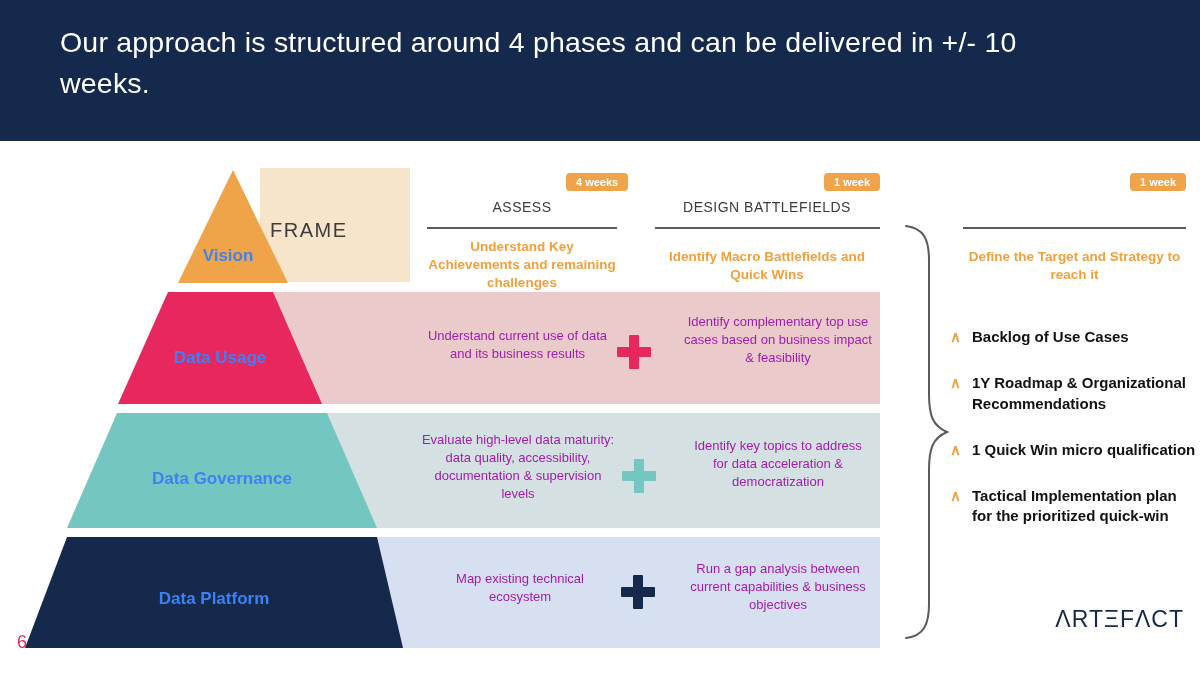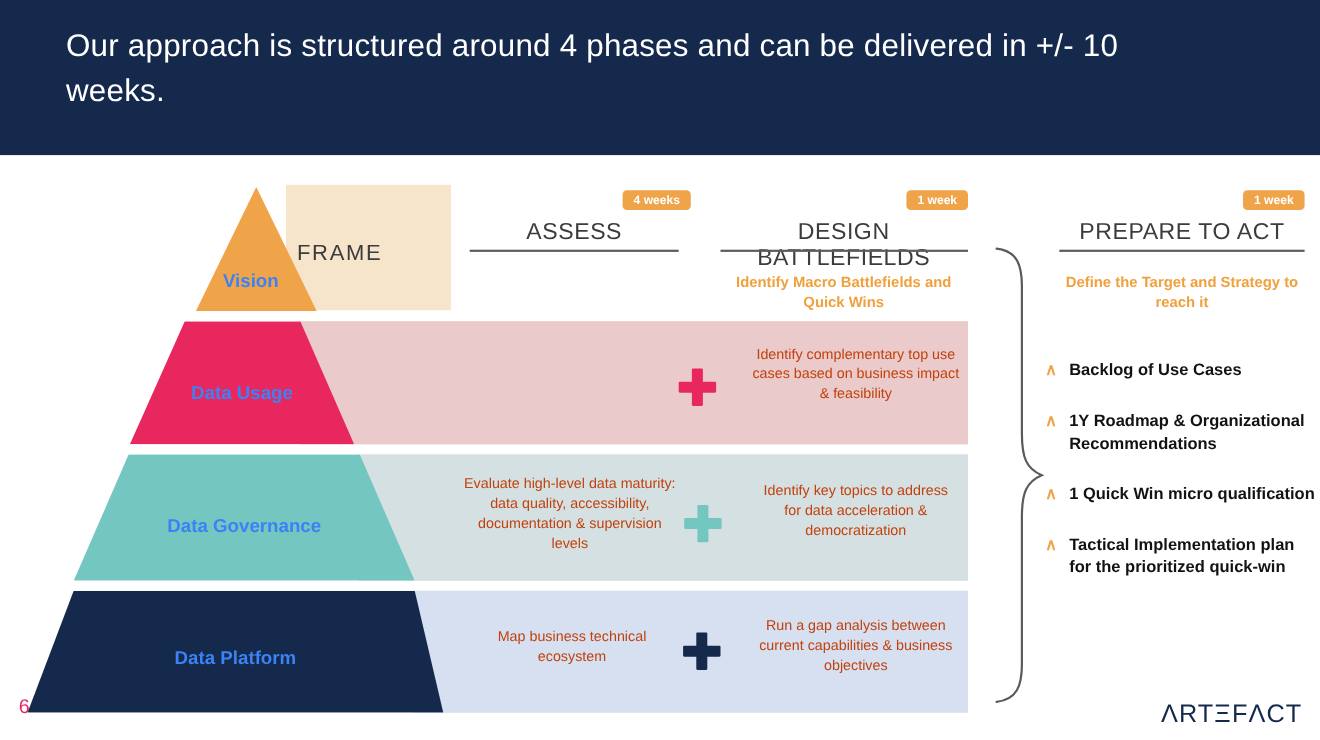--- a/index.html
+++ b/index.html
@@ -8,21 +8,21 @@
     position:relative; width:1200px; height:673px; background:#ffffff;
     font-family:"Liberation Sans", sans-serif; overflow:hidden; margin:0 auto;
   }
   
   .header-band { position:absolute; left:0; top:0; width:1200px; height:141px; background:var(--navy,#14294B); }
   .slide-title {
     position:absolute; left:60px; top:22px; width:990px;
     color:#ffffff; font-size:28.5px; font-weight:300; line-height:1.45; letter-spacing:.2px;
   }
   
-  .phase-header { position:absolute; top:199px; font-size:21px; color:#3c3c3c; text-align:center; letter-spacing:.5px; }
+  .phase-header { position:absolute; top:199px; font-size:14px; color:#3c3c3c; text-align:center; letter-spacing:.5px; }
   .hdr-assess  { left:427px; width:190px; }
   .hdr-design  { left:652px; width:230px; }
   .hdr-prepare { left:963px; width:223px; }
   .phase-rule { position:absolute; top:227px; height:2px; background:#5c5c5c; }
   .rule-assess  { left:427px; width:190px; }
   .rule-design  { left:655px; width:225px; }
   .rule-prepare { left:963px; width:223px; }
   .phase-subtitle {
     position:absolute; text-align:center; color:var(--orange-text,#F0A03C);
     font-size:13.5px; font-weight:bold; line-height:1.35;
@@ -68,21 +68,21 @@
     position:absolute; z-index:3; color:#3b82f6; font-weight:bold; font-size:17px; text-align:center;
   }
   .lbl-vision   { left:173px; width:110px; top:246px; }
   .lbl-frame    { position:absolute; z-index:3; left:270px; width:140px; top:219px; text-align:left;
                   color:#3c3c3c; font-size:20px; letter-spacing:1.5px; font-weight:400; }
   .lbl-usage    { left:130px; width:180px; top:348px; }
   .lbl-gov      { left:112px; width:220px; top:469px; }
   .lbl-platform { left:104px; width:220px; top:589px; }
   
   .cell-text {
-    position:absolute; z-index:3; text-align:center; color:#c2410c; font-size:13px; line-height:1.38;
+    position:absolute; z-index:3; text-align:center; color:#a21caf; font-size:13px; line-height:1.38;
   }
   .txt-usage-assess    { left:425px; width:185px; top:327px; }
   .txt-usage-design    { left:680px; width:196px; top:313px; }
   .txt-gov-assess      { left:420px; width:196px; top:431px; }
   .txt-gov-design      { left:688px; width:180px; top:437px; }
   .txt-platform-assess { left:440px; width:160px; top:570px; }
   .txt-platform-design { left:680px; width:196px; top:560px; }
   
   .plus { position:absolute; z-index:3; width:34px; height:34px; }
   .plus::before { content:""; position:absolute; left:0; top:12px; width:34px; height:10px; background:currentColor; border-radius:1px; }
@@ -96,43 +96,43 @@
   .deliverables {
     position:absolute; left:950px; top:327px; width:246px; z-index:3;
     display:flex; flex-direction:column; gap:26px;
   }
   .deliverable { display:flex; gap:11px; align-items:flex-start; }
   .caret { color:var(--orange,#F0A44A); font-weight:bold; font-size:15px; line-height:1.35; }
   .deliverable-text { color:#121212; font-weight:bold; font-size:15px; line-height:1.35; }
   
   .page-number { position:absolute; left:17px; top:632px; z-index:1; color:var(--pink,#E8275F); font-size:18px; }
   .logo {
-    position:absolute; right:16px; top:635px; z-index:3; color:var(--navy,#14294B);
+    position:absolute; right:16px; top:606px; z-index:3; color:var(--navy,#14294B);
     font-size:23px; letter-spacing:1px; font-weight:500;
   }
 </style>
 </head>
 <body>
 
 <div class="slide">
 
   <div class="header-band"></div>
   <div class="slide-title">Our approach is structured around 4 phases and can be delivered in +/- 10 weeks.</div>
 
   <div class="badge badge-frame">1 week</div>
   <div class="badge badge-assess">4 weeks</div>
   <div class="badge badge-design">1 week</div>
   <div class="badge badge-prepare">1 week</div>
 
   <div class="phase-header hdr-assess">ASSESS</div>
   <div class="phase-header hdr-design">DESIGN BATTLEFIELDS</div>
-  <div class="phase-header hdr-prepare">PREPARE TO ACT</div>
   <div class="phase-rule rule-assess"></div>
   <div class="phase-rule rule-design"></div>
   <div class="phase-rule rule-prepare"></div>
+  <div class="phase-subtitle sub-assess">Understand Key Achievements and remaining challenges</div>
   <div class="phase-subtitle sub-design">Identify Macro Battlefields and Quick Wins</div>
   <div class="phase-subtitle sub-prepare">Define the Target and Strategy to reach it</div>
 
   <div class="page-number">6</div>
 
   <div class="band band-frame"></div>
   <div class="band band-usage"></div>
   <div class="band band-gov"></div>
   <div class="band band-platform"></div>
 
@@ -140,24 +140,25 @@
   <div class="pyr pyr-usage"></div>
   <div class="pyr pyr-gov"></div>
   <div class="pyr pyr-platform"></div>
 
   <div class="pyr-label lbl-vision">Vision</div>
   <div class="lbl-frame">FRAME</div>
   <div class="pyr-label lbl-usage">Data Usage</div>
   <div class="pyr-label lbl-gov">Data Governance</div>
   <div class="pyr-label lbl-platform">Data Platform</div>
 
+  <div class="cell-text txt-usage-assess">Understand current use of data and its business results</div>
   <div class="cell-text txt-usage-design">Identify complementary top use cases based on business impact &amp; feasibility</div>
   <div class="cell-text txt-gov-design">Identify key topics to address for data acceleration &amp; democratization</div>
   <div class="cell-text txt-gov-assess">Evaluate high-level data maturity: data quality, accessibility, documentation &amp; supervision levels</div>
-  <div class="cell-text txt-platform-assess">Map business technical ecosystem</div>
+  <div class="cell-text txt-platform-assess">Map existing technical ecosystem</div>
   <div class="cell-text txt-platform-design">Run a gap analysis between current capabilities &amp; business objectives</div>
 
   <div class="plus plus-usage"></div>
   <div class="plus plus-gov"></div>
   <div class="plus plus-platform"></div>
 
   <svg class="brace" width="55" height="420" viewBox="0 0 55 420">
     <path d="M8 4 C26 6 31 18 31 38 L31 172 C31 194 35 204 49 210 C35 216 31 226 31 248 L31 382 C31 402 26 414 8 416" fill="none" stroke="#5a5a5a" stroke-width="2" stroke-linecap="round"></path>
   </svg>
 

